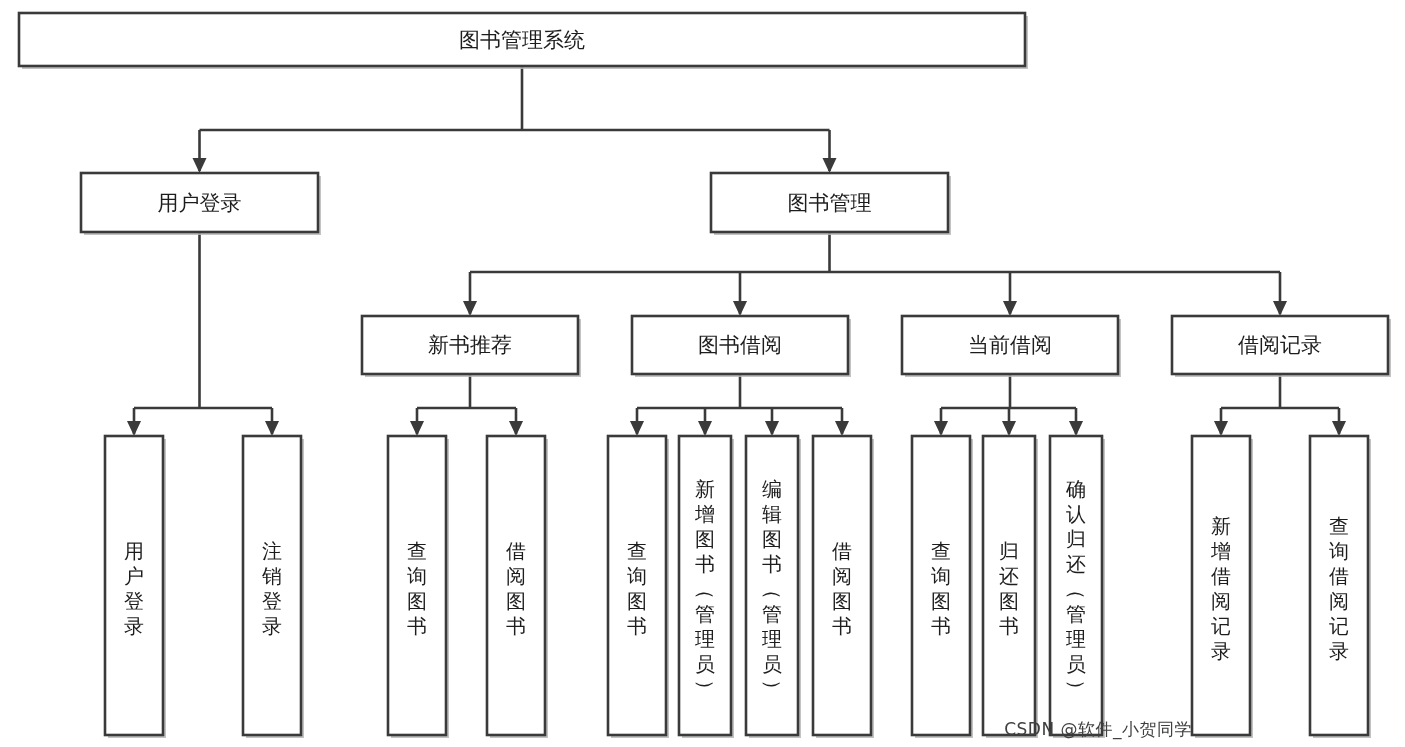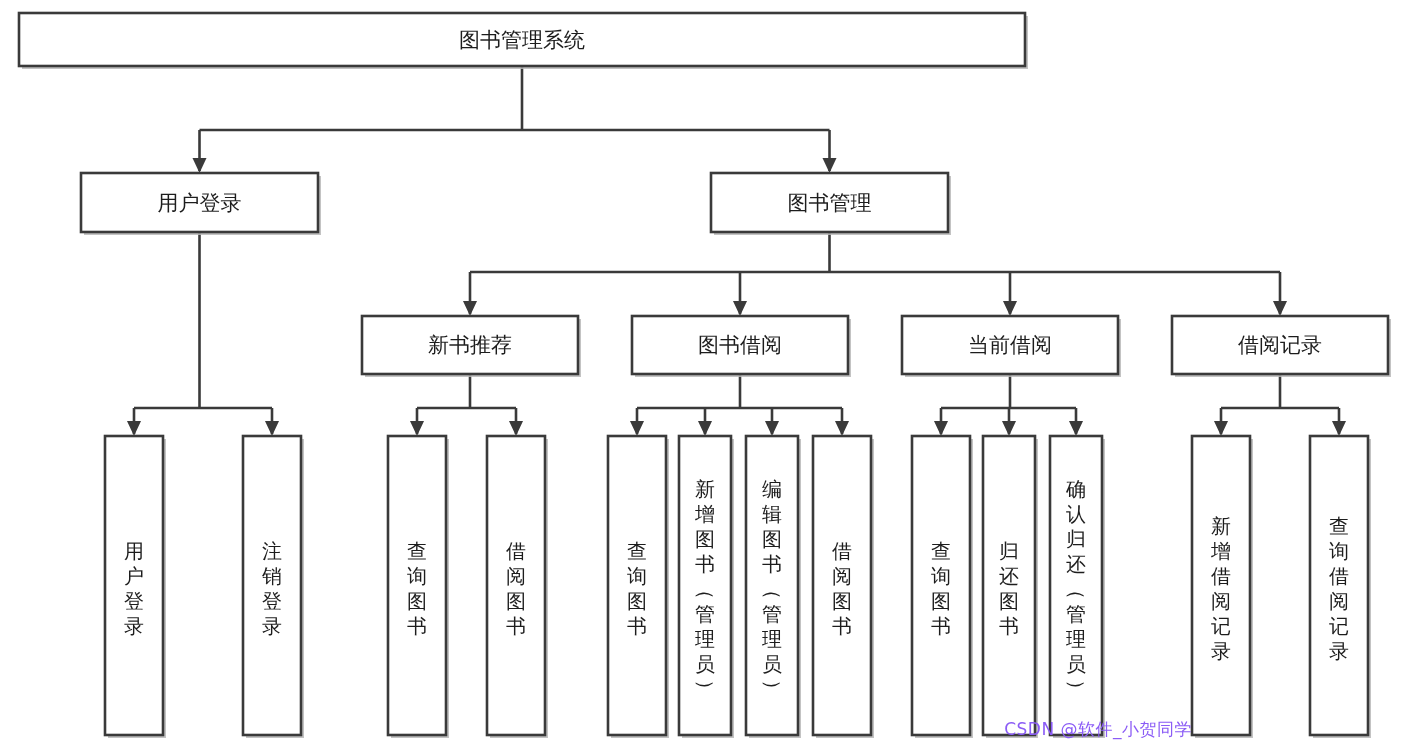--- a/index.html
+++ b/index.html
@@ -56,21 +56,21 @@
     fill: #1d1d1d;
     font-size: 20px;
     text-anchor: middle;
   }
   .watermark {
     position: absolute;
     right: 8px;
     bottom: 6px;
     font-family: "DejaVu Sans", "Liberation Sans", sans-serif;
     font-size: 17px;
-    color: #8b5cf6;
+    color: #404040;
     letter-spacing: 0.5px;
     white-space: nowrap;
     pointer-events: none;
   }
 </style>
 </head>
 <body>
 
 <div id="diagram-root">
   <svg class="tree" viewBox="0 0 1405 747">

